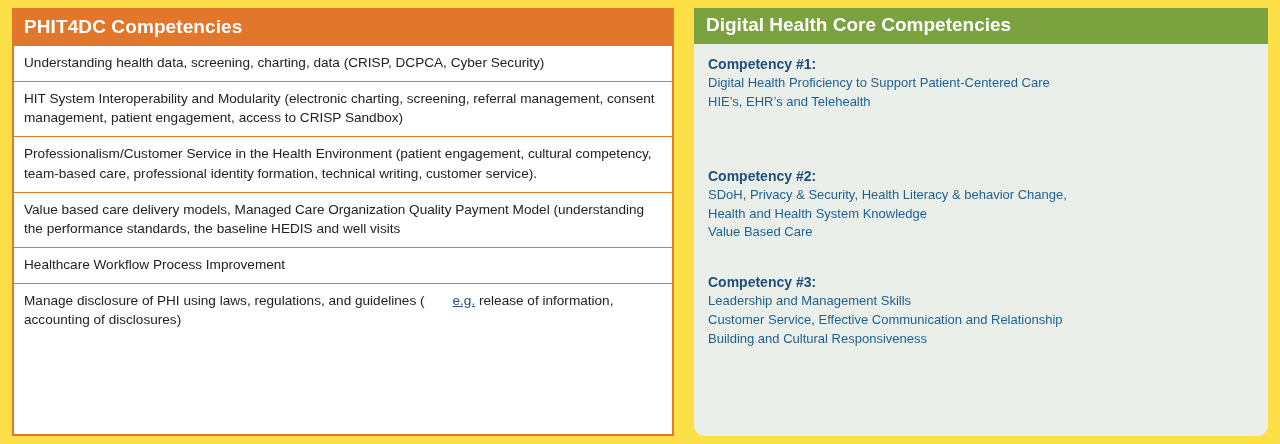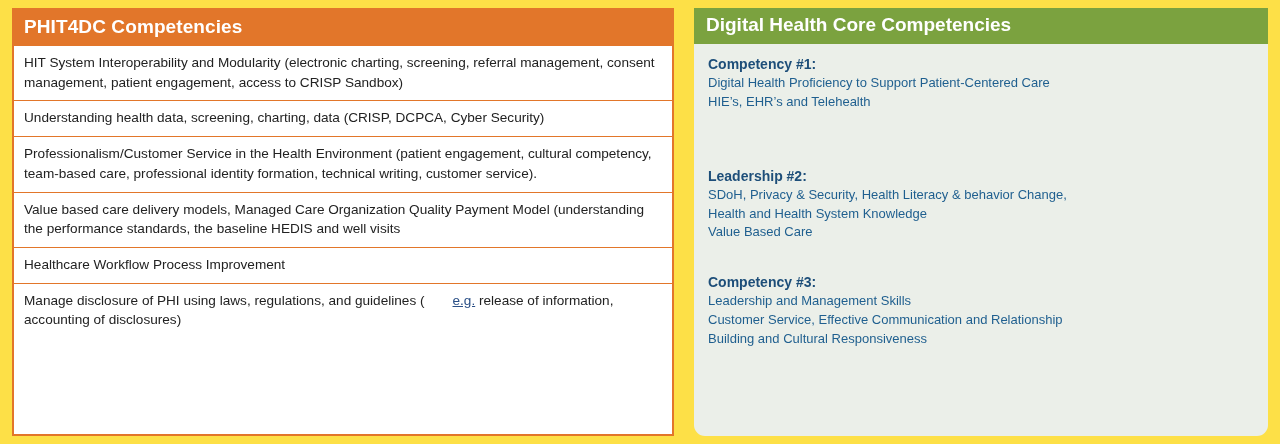--- a/index.html
+++ b/index.html
@@ -95,43 +95,43 @@
   .spacer-2 { height: 20px; }
 </style>
 </head>
 <body>
 
 <div class="page">
 
   <div class="left-panel">
     <div class="left-header">PHIT4DC Competencies</div>
     <div class="left-rows">
+      <div class="left-row">Understanding health data, screening, charting, data (CRISP, DCPCA, Cyber Security)</div>
       <div class="left-row">HIT System Interoperability and Modularity (electronic charting, screening, referral management, consent management, patient engagement, access to CRISP Sandbox)</div>
-      <div class="left-row">Understanding health data, screening, charting, data (CRISP, DCPCA, Cyber Security)</div>
       <div class="left-row">Professionalism/Customer Service in the Health Environment (patient engagement, cultural competency, team-based care, professional identity formation, technical writing, customer service).</div>
       <div class="left-row">Value based care delivery models, Managed Care Organization Quality Payment Model (understanding the performance standards, the baseline HEDIS and well visits</div>
       <div class="left-row">Healthcare Workflow Process Improvement</div>
       <div class="left-row"><span>Manage disclosure of PHI using laws, regulations, and guidelines (</span><u>e.g.</u><span> release of information, accounting of disclosures)</span></div>
     </div>
   </div>
 
   <div class="right-panel">
     <div class="right-header">Digital Health Core Competencies</div>
     <div class="right-body">
 
       <div class="comp-block">
         <div class="comp-title">Competency #1:</div>
         <div class="comp-line">Digital Health Proficiency to Support Patient-Centered Care</div>
         <div class="comp-line">HIE’s, EHR’s and Telehealth</div>
       </div>
 
       <div class="spacer-1"></div>
 
       <div class="comp-block">
-        <div class="comp-title">Leadership #2:</div>
+        <div class="comp-title">Competency #2:</div>
         <div class="comp-line">SDoH, Privacy &amp; Security, Health Literacy &amp; behavior Change,</div>
         <div class="comp-line">Health and Health System Knowledge</div>
         <div class="comp-line">Value Based Care</div>
       </div>
 
       <div class="spacer-2"></div>
 
       <div class="comp-block">
         <div class="comp-title">Competency #3:</div>
         <div class="comp-line">Leadership and Management Skills</div>

